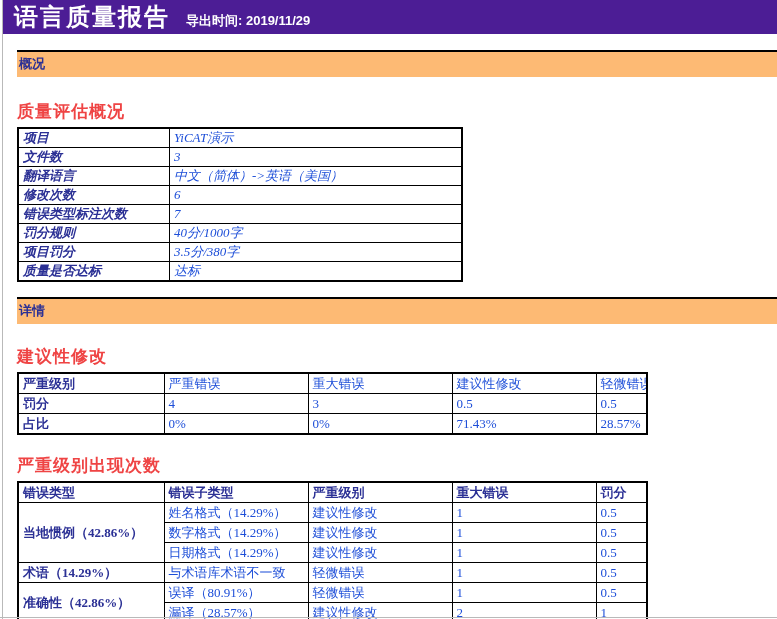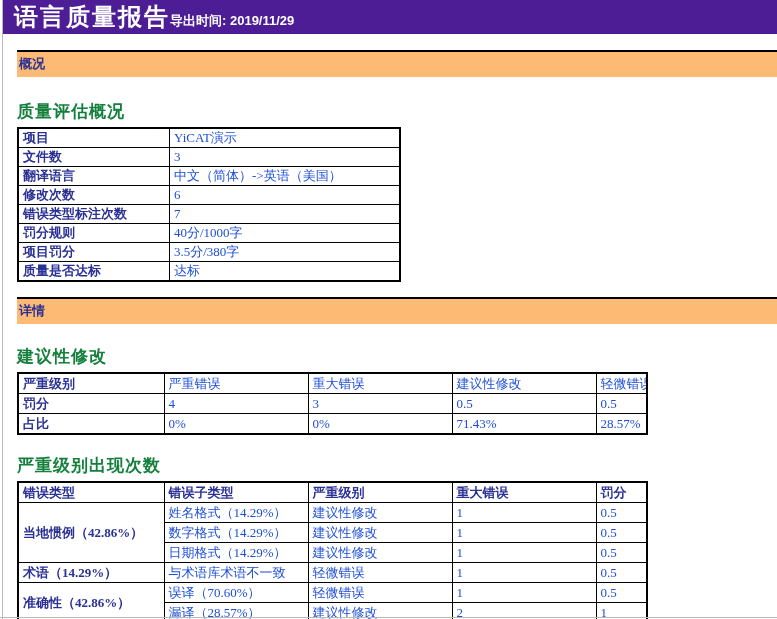--- a/index.html
+++ b/index.html
@@ -29,41 +29,41 @@
   .banner .title{
     font-size:24px;
     font-weight:bold;
     letter-spacing:2px;
     line-height:34px;
     font-family:"Liberation Serif","DejaVu Serif",serif;
   }
   .banner .export{
     font-size:13px;
     font-weight:bold;
-    margin-left:0;
+    margin-left:16px;
     font-family:"Liberation Sans","DejaVu Sans",sans-serif;
   }
 
   
   .band{
     margin-left:17px;
     border-top:2px solid #000000;
     background:#fdba74;
     color:#2B3095;
     font-weight:bold;
     font-size:13px;
     padding:3px 0 4px 2px;
     font-family:"Liberation Sans","DejaVu Sans",sans-serif;
   }
   #band-overview{margin-top:16px;}
   #band-details{margin-top:15px;}
 
   
   .subtitle{
-    color:#15803d;
+    color:#ef4444;
     font-weight:bold;
     font-size:17px;
     margin:0 0 4px 17px;
     letter-spacing:1px;
     font-family:"Liberation Serif","DejaVu Serif",serif;
   }
   #subtitle-overview{margin-top:23px;}
   #subtitle-severity{margin-top:21px;}
   #subtitle-occurrence{margin-top:19px;}
 
@@ -81,21 +81,21 @@
     white-space:nowrap;
     overflow:hidden;
   }
   th{
     color:#2B3095;
     text-align:left;
     font-weight:bold;
   }
   td{color:#1d4ed8;font-weight:normal;}
 
-  #overview-table{width:384px;table-layout:fixed;}
+  #overview-table{width:446px;table-layout:fixed;font-style:italic;}
   #overview-table th{width:142px;}
   #overview-table td,#overview-table th{height:16px;line-height:16px;}
 
   .wide{width:631px;table-layout:fixed;}
   .wide td,.wide th{height:17px;line-height:17px;}
   .wide col.c1{width:146px;}
   .wide col.c2{width:144px;}
   .wide col.c3{width:144px;}
   .wide col.c4{width:144px;}
 
@@ -237,21 +237,21 @@
   </tr>
   <tr>
     <td class="type-cell">术语（14.29%）</td>
     <td>与术语库术语不一致</td>
     <td>轻微错误</td>
     <td>1</td>
     <td>0.5</td>
   </tr>
   <tr>
     <td rowspan="2" class="type-cell">准确性（42.86%）</td>
-    <td>误译（70.60%）</td>
+    <td>误译（80.91%）</td>
     <td>轻微错误</td>
     <td>1</td>
     <td>0.5</td>
   </tr>
   <tr>
     <td>漏译（28.57%）</td>
     <td>建议性修改</td>
     <td>2</td>
     <td>1</td>
   </tr>

